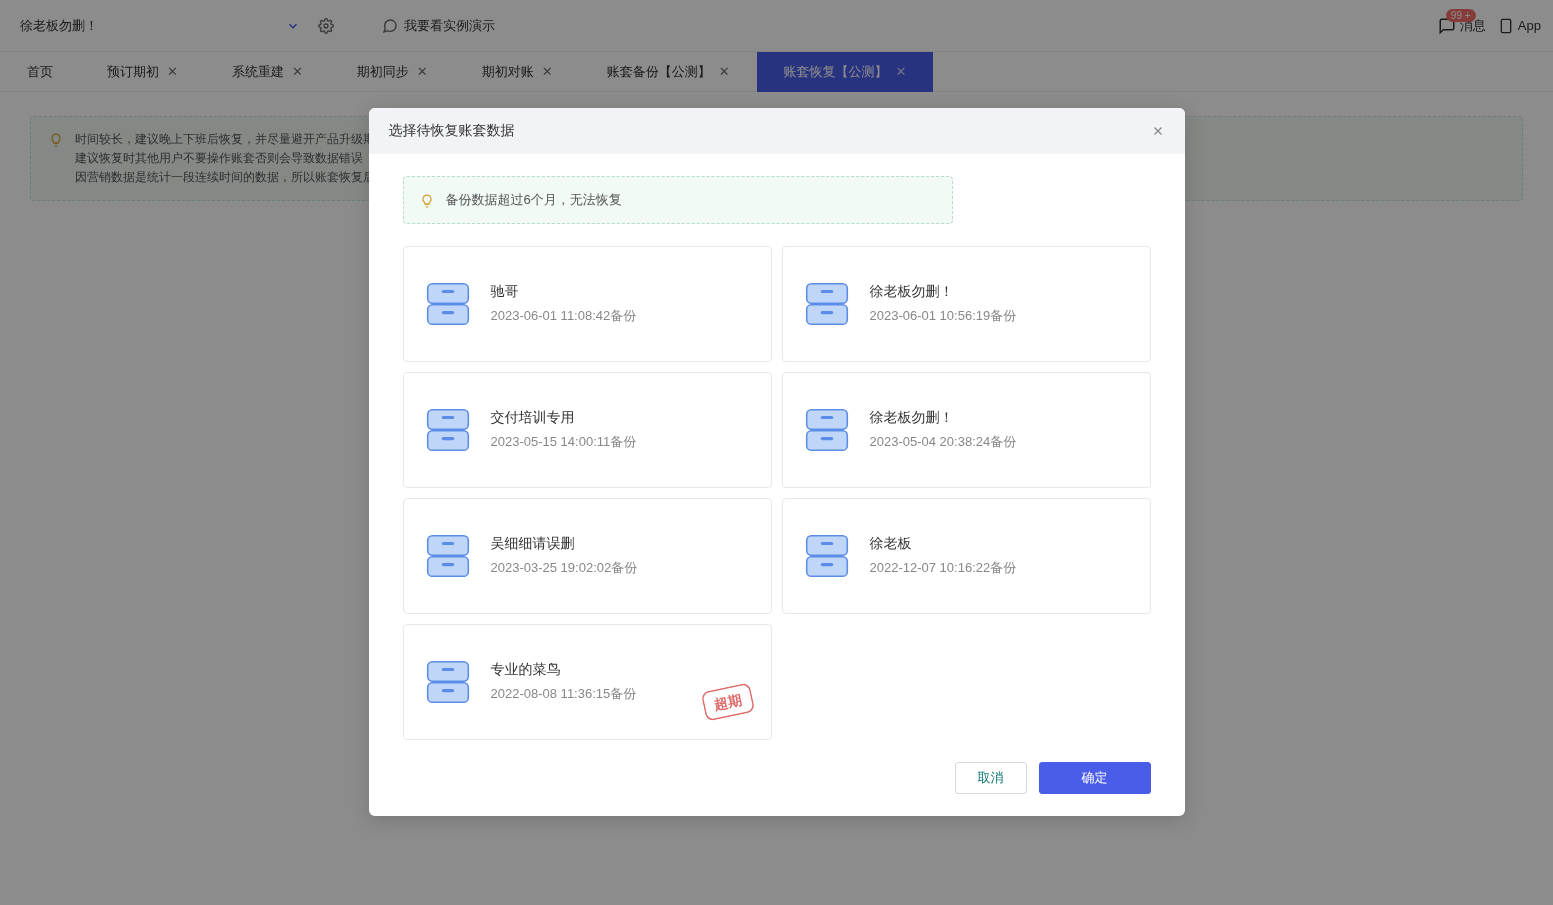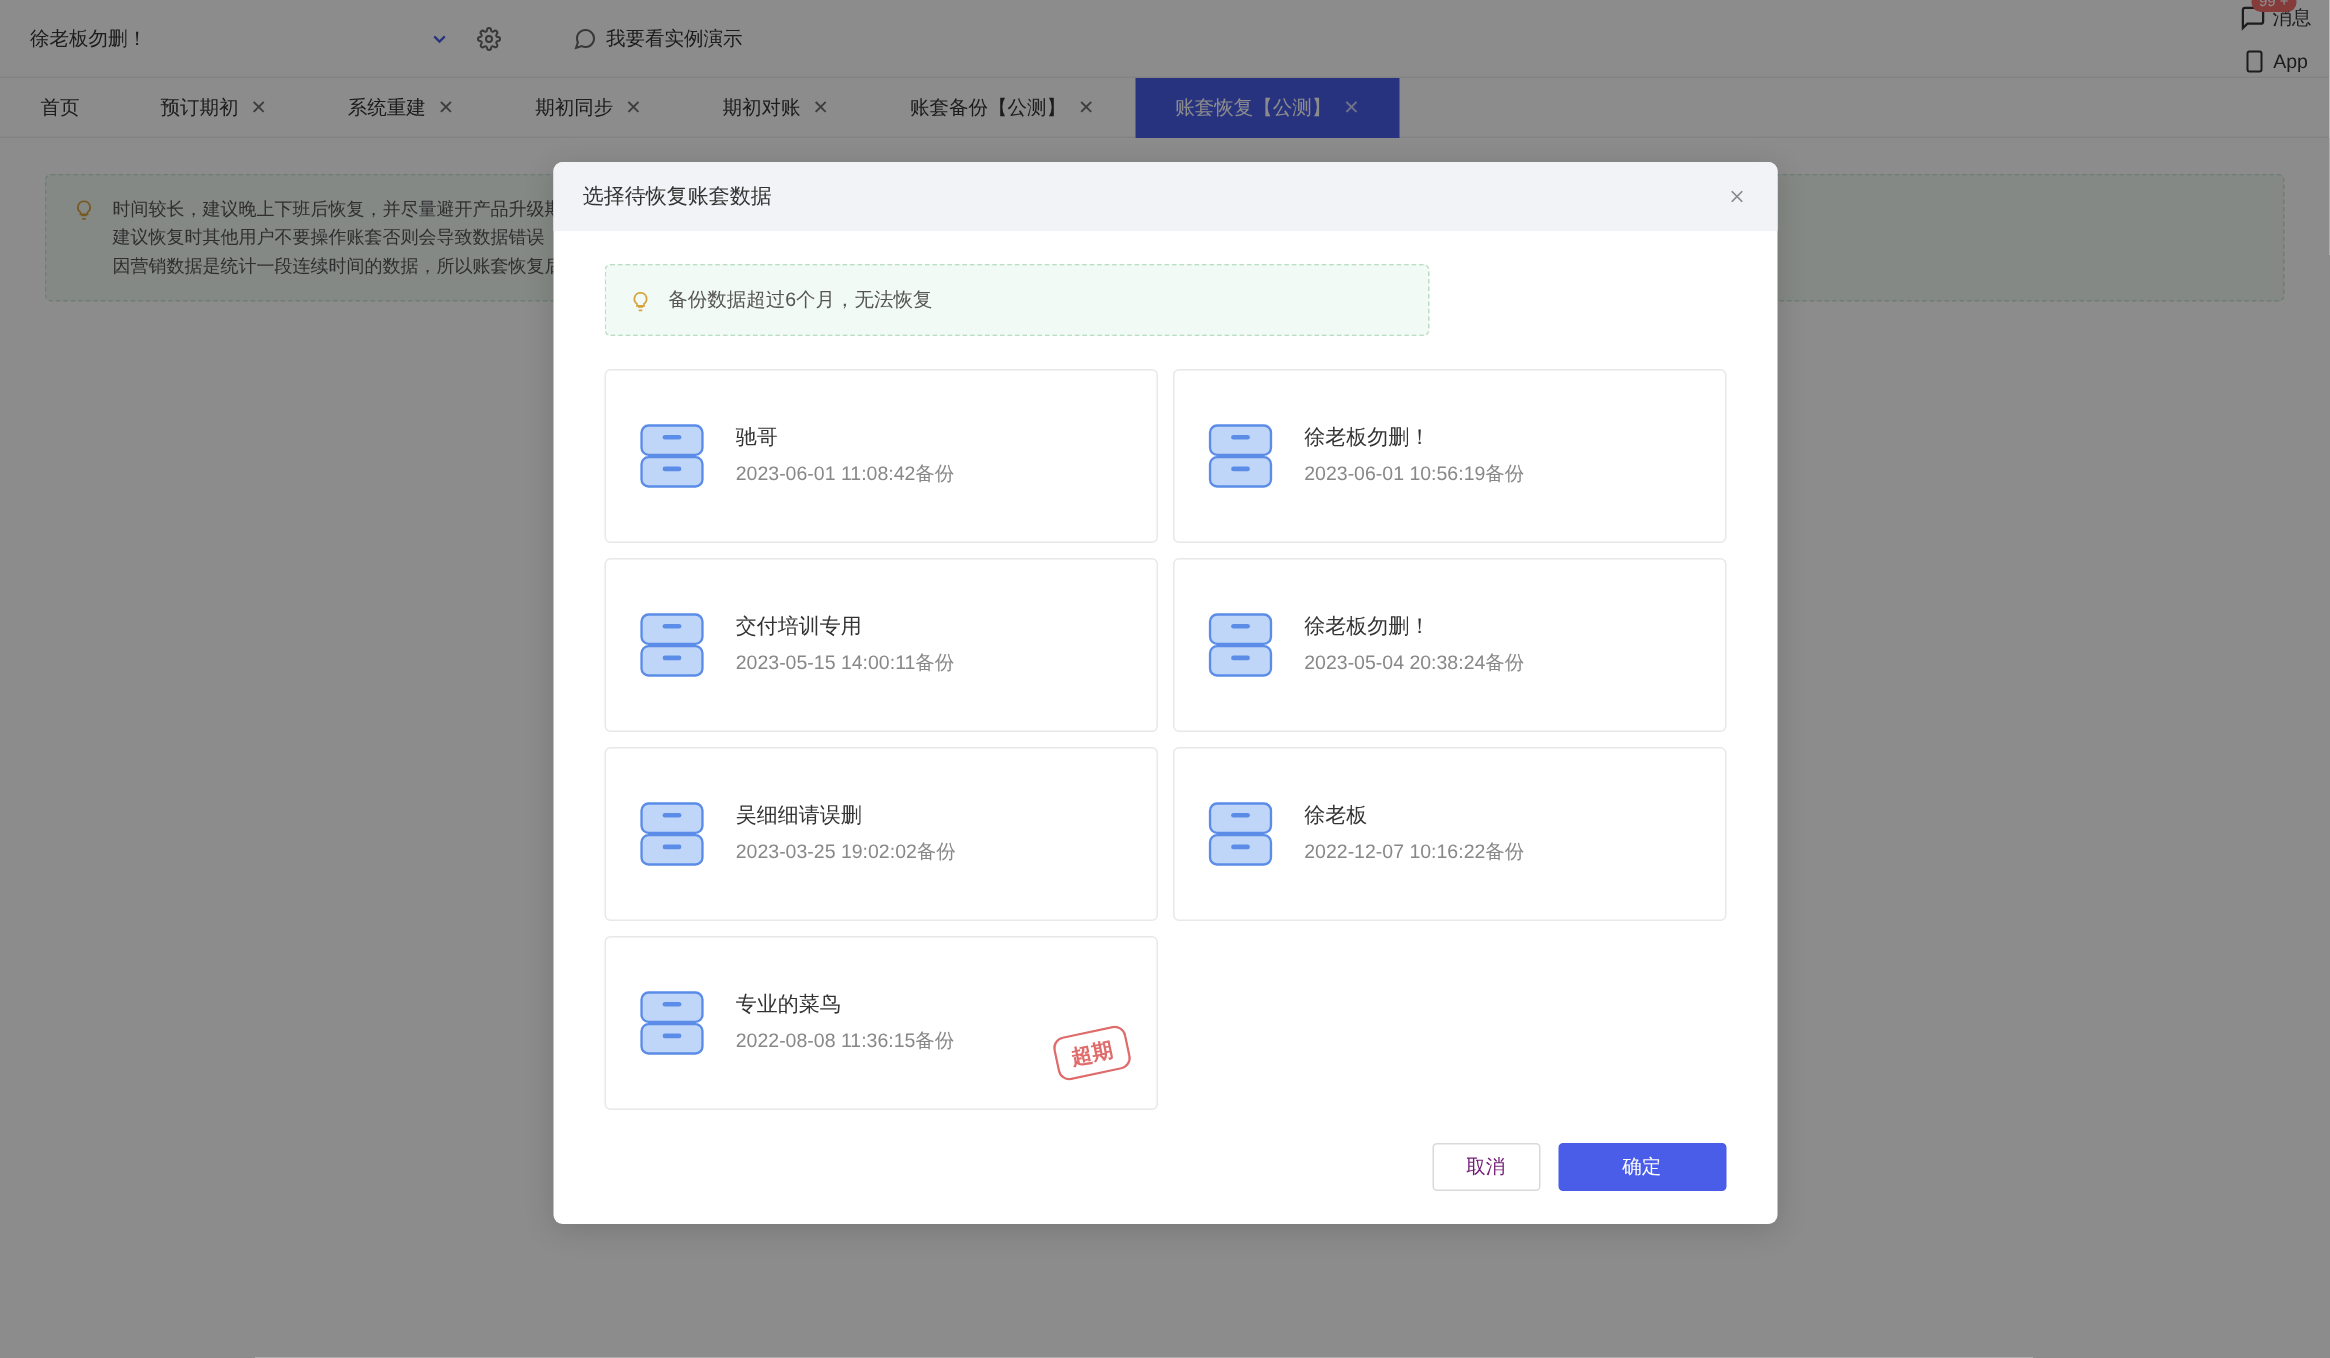--- a/index.html
+++ b/index.html
@@ -50,21 +50,20 @@
       color: #333;
       font-size: 13px;
     }
     .top-bar-spacer {
       flex: 1;
     }
     .top-right {
       display: flex;
       align-items: center;
       gap: 12px;
-      flex-direction: column;
     }
     .msg-item {
       position: relative;
       display: flex;
       align-items: center;
       gap: 4px;
       color: #333;
     }
     .badge {
       position: absolute;
@@ -238,21 +237,21 @@
       padding: 12px 34px 22px 34px;
     }
     .btn {
       min-width: 72px;
       height: 32px;
       border-radius: 3px;
       font-size: 13px;
       cursor: pointer;
       border: 1px solid #d9d9d9;
       background: #fff;
-      color: #701a75;
+      color: #0f766e;
     }
     .btn-primary {
       background: #4a5de8;
       border-color: #4a5de8;
       color: #fff;
       min-width: 112px;
     }
     svg { display: block; }
   </style>
 </head>

